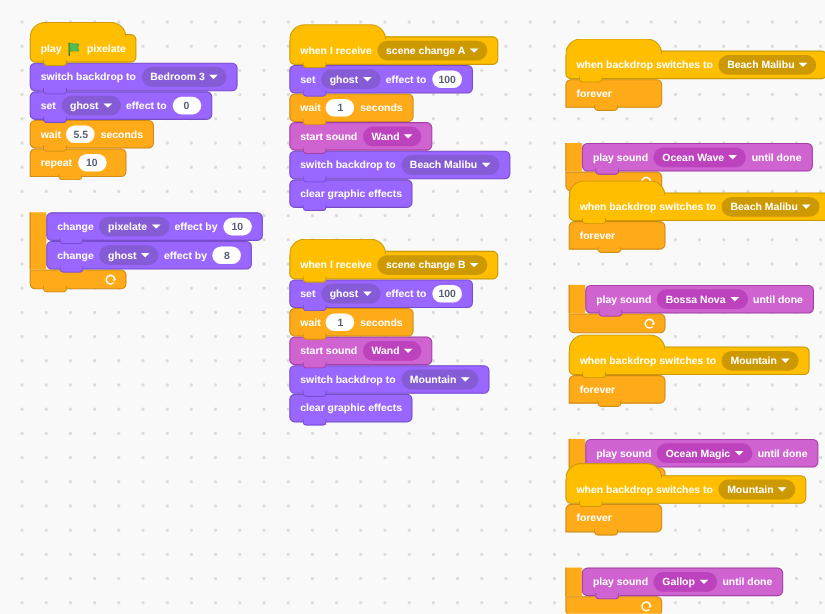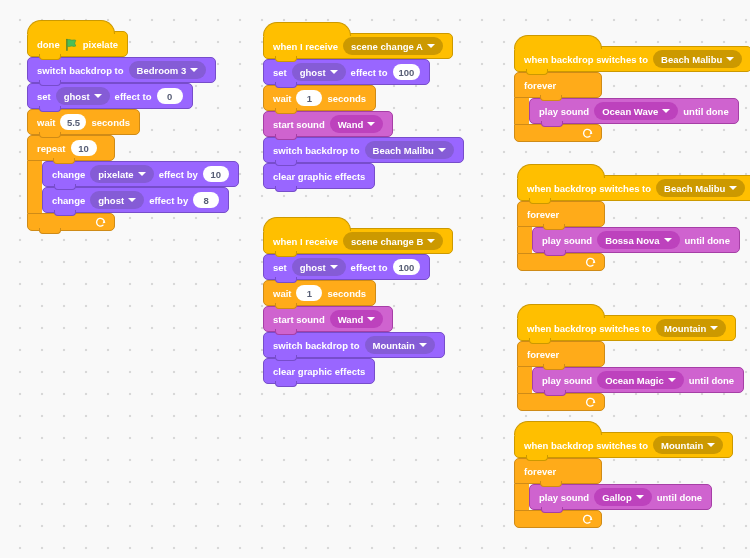--- a/index.html
+++ b/index.html
@@ -42,37 +42,37 @@
   .caret{width:0;height:0;border-left:4px solid transparent;border-right:4px solid transparent;border-top:4px solid #fff;}
   .oval{
     display:inline-flex;align-items:center;justify-content:center;
     height:16px;min-width:26px;padding:0 6px;border-radius:8px;
     background:#fff;color:#575E75;font-size:9.5px;font-weight:bold;box-sizing:border-box;
   }
   .flag{display:inline-flex;align-items:center;}
   .cblock{width:fit-content;}
   .c-top{min-width:88px;border-bottom-left-radius:0;}
   .c-top.bump::after{left:25px;}
-  .c-row{display:flex;position:relative;}
+  .c-row{display:flex;position:relative;margin-top:32px;}
   .c-arm{width:14px;}
   .arm-control{background:#FFAB19;border-left:1px solid #CF8B17;}
   .c-children{display:flex;flex-direction:column;align-items:flex-start;}
   .c-bottom{
     height:18px;min-width:88px;border-top-left-radius:0;
     display:flex;align-items:center;justify-content:flex-end;padding:0 8px;
   }
   .loop{display:inline-flex;align-items:center;}
 </style>
 </head>
 <body>
 
 <div id="workspace">
     <div class="script" style="left: 27px; top: 31px;">
       <div class="block bump cat-events hat" style="position: relative; z-index: 40;">
-        <span class="label">done</span>
+        <span class="label">play</span>
         <span class="flag">
           <svg width="13" height="13" viewBox="0 0 20 20">
             <path d="M3 2v17" stroke="#3b7a34" stroke-width="2" stroke-linecap="round"></path>
             <path d="M3.5 3c3.2-1.8 5.6.9 8.3.2 2-.5 3.3-.4 4.7.3l-1.6 4.6 1.6 4.3c-1.7.6-3 .7-4.9.1-2.6-.8-5 1.6-8.1.1z" fill="#4cbf56" stroke="#45993D" stroke-width="1"></path>
           </svg>
         </span>
         <span class="label">pixelate</span>
       </div>
       <div class="block bump cat-looks" style="position: relative; z-index: 39;">
         <span class="label">switch backdrop to</span>

